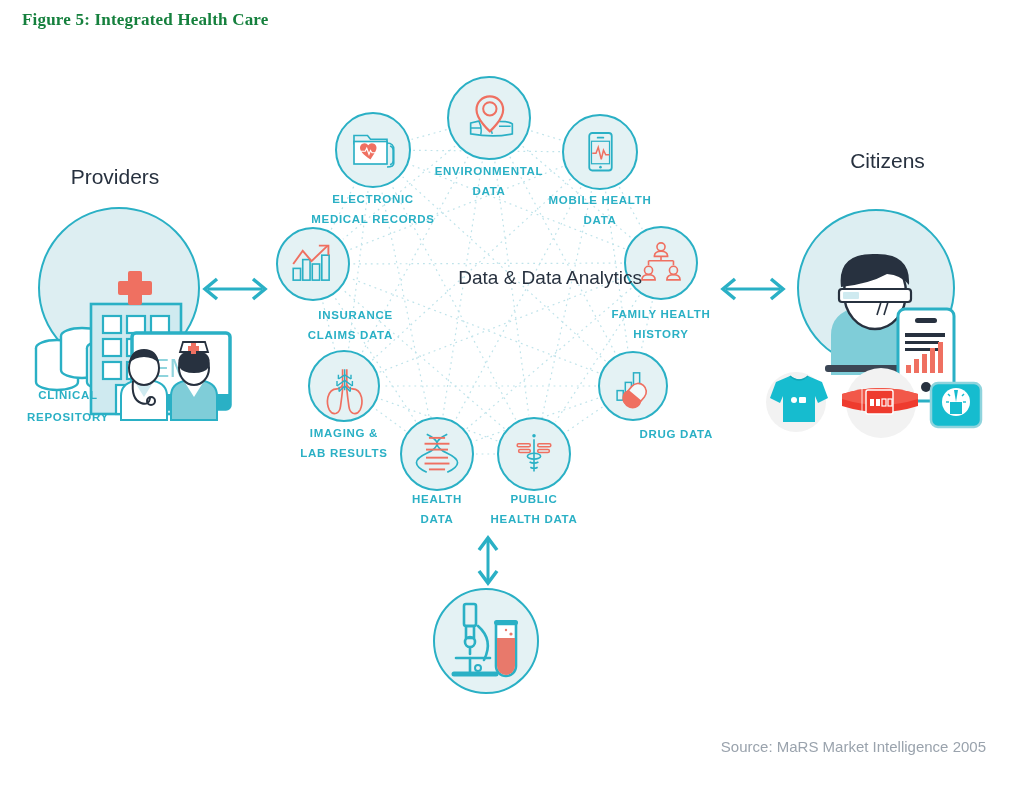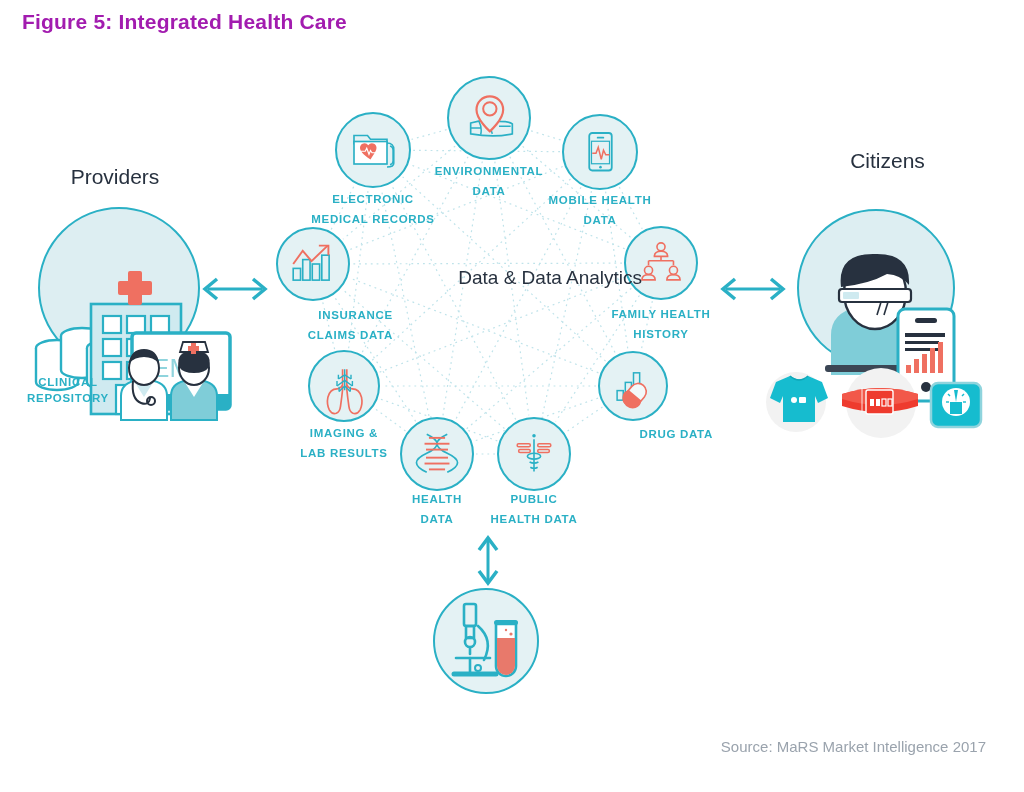--- a/index.html
+++ b/index.html
@@ -6,22 +6,23 @@
   html, body {
     width: 1024px; height: 792px;
     background: #ffffff;
     font-family: "Liberation Sans", sans-serif;
     overflow: hidden;
   }
   #root { position: relative; width: 1024px; height: 792px; }
 
   .fig-title {
     position: absolute; left: 22px; top: 10px;
-    font-size: 21px; font-weight: bold; color: #a21caf;
+    font-size: 17px; font-weight: bold; color: #15803d;
     letter-spacing: 0.2px;
+    font-family: Liberation Serif, serif;
   }
   .source-note {
     position: absolute; right: 38px; top: 738px;
     font-size: 15px; color: #9aa3ad;
   }
 
   .section-title {
     position: absolute; font-size: 21px; color: #27313f;
     text-align: center; white-space: nowrap; padding-left: 20px;
   }
@@ -60,21 +61,21 @@
   .arrow-h, .arrow-v { position: absolute; }
   svg { display: block; overflow: visible; }
   .net-svg { position: absolute; left: 0; top: 0; pointer-events: none; }
 </style>
 </head>
 <body>
 
 <div id="root">
 
   <div class="fig-title">Figure 5: Integrated Health Care</div>
-  <div class="source-note">Source: MaRS Market Intelligence 2017</div>
+  <div class="source-note">Source: MaRS Market Intelligence 2005</div>
 
   <svg class="net-svg" id="net-lines" width="1024" height="792">
       <line x1="531.0706324743469" y1="130.88650003718735" x2="561.7539704778665" y2="140.28499996619334" stroke="#bfe3ea" stroke-width="1.2" stroke-dasharray="1.8 4"></line>
       <line x1="522.6408720640835" y1="146.36003749588434" x2="631.1819543068351" y2="237.86269403773886" stroke="#bfe3ea" stroke-width="1.2" stroke-dasharray="1.8 4"></line>
       <line x1="509.82588642473524" y1="156.75928862381284" x2="615.4873227791999" y2="353.40696183906647" stroke="#bfe3ea" stroke-width="1.2" stroke-dasharray="1.8 4"></line>
       <line x1="494.8407079646018" y1="161.61061946902655" x2="528.8230088495575" y2="415.34513274336285" stroke="#bfe3ea" stroke-width="1.2" stroke-dasharray="1.8 4"></line>
       <line x1="482.2705882352941" y1="161.4823529411765" x2="442.9647058823529" y2="415.45882352941175" stroke="#bfe3ea" stroke-width="1.2" stroke-dasharray="1.8 4"></line>
       <line x1="468.0621510020112" y1="156.6989209066276" x2="362.08268777099033" y2="352.5782046715489" stroke="#bfe3ea" stroke-width="1.2" stroke-dasharray="1.8 4"></line>
       <line x1="455.13526214968863" y1="146.09233935309922" x2="343.0164721855033" y2="239.09997193702569" stroke="#bfe3ea" stroke-width="1.2" stroke-dasharray="1.8 4"></line>
       <line x1="446.58432479893276" y1="129.7008759175358" x2="411.55970472824293" y2="139.36284007496747" stroke="#bfe3ea" stroke-width="1.2" stroke-dasharray="1.8 4"></line>
@@ -327,21 +328,21 @@
       <path d="M174 173 l-10 3 10 16 10-16z" fill="#ffffff"></path>
       <ellipse cx="174" cy="163" rx="15" ry="17" fill="#ffffff" stroke="#27313f" stroke-width="2"></ellipse>
       <path d="M159 162 q-4-16 15-16 q19 0 15 16 q-4 6-15 6 q-11 0-15-6z" fill="#27313f"></path>
       <path d="M160 147 h28 l-3-10 h-22z" fill="#ffffff" stroke="#27313f" stroke-width="1.8"></path>
       <g fill="#ef7061">
           <rect x="171" y="138" width="5" height="11"></rect>
           <rect x="168" y="141" width="11" height="5"></rect>
         </g>
     </g>
   </svg>
-  <div style="position:absolute;left:8px;top:374px;width:120px;text-align:center;font-size:11.5px;font-weight:bold;color:#2ab0c5;letter-spacing:0.7px;line-height:16px;white-space:pre-line;">CLINICAL
+  <div style="position:absolute;left:8px;top:384px;width:120px;text-align:center;font-size:11.5px;font-weight:bold;color:#2ab0c5;letter-spacing:0.7px;line-height:22px;white-space:pre-line;">CLINICAL
 REPOSITORY</div>
 
   <svg class="arrow-h" style="left:200px;top:275px;" width="70" height="28">
     <line x1="8" y1="14" x2="62" y2="14" stroke="#2ab0c5" stroke-width="3"></line>
     <polyline points="17,4 5,14 17,24" fill="none" stroke="#2ab0c5" stroke-width="3.5" stroke-linejoin="miter"></polyline>
     <polyline points="53,4 65,14 53,24" fill="none" stroke="#2ab0c5" stroke-width="3.5" stroke-linejoin="miter"></polyline>
   </svg>
 
   <div class="section-title" id="citizens-title">Citizens</div>
   <div class="big-circle" style="left:797px;top:209px;width:158px;height:158px;"></div>

